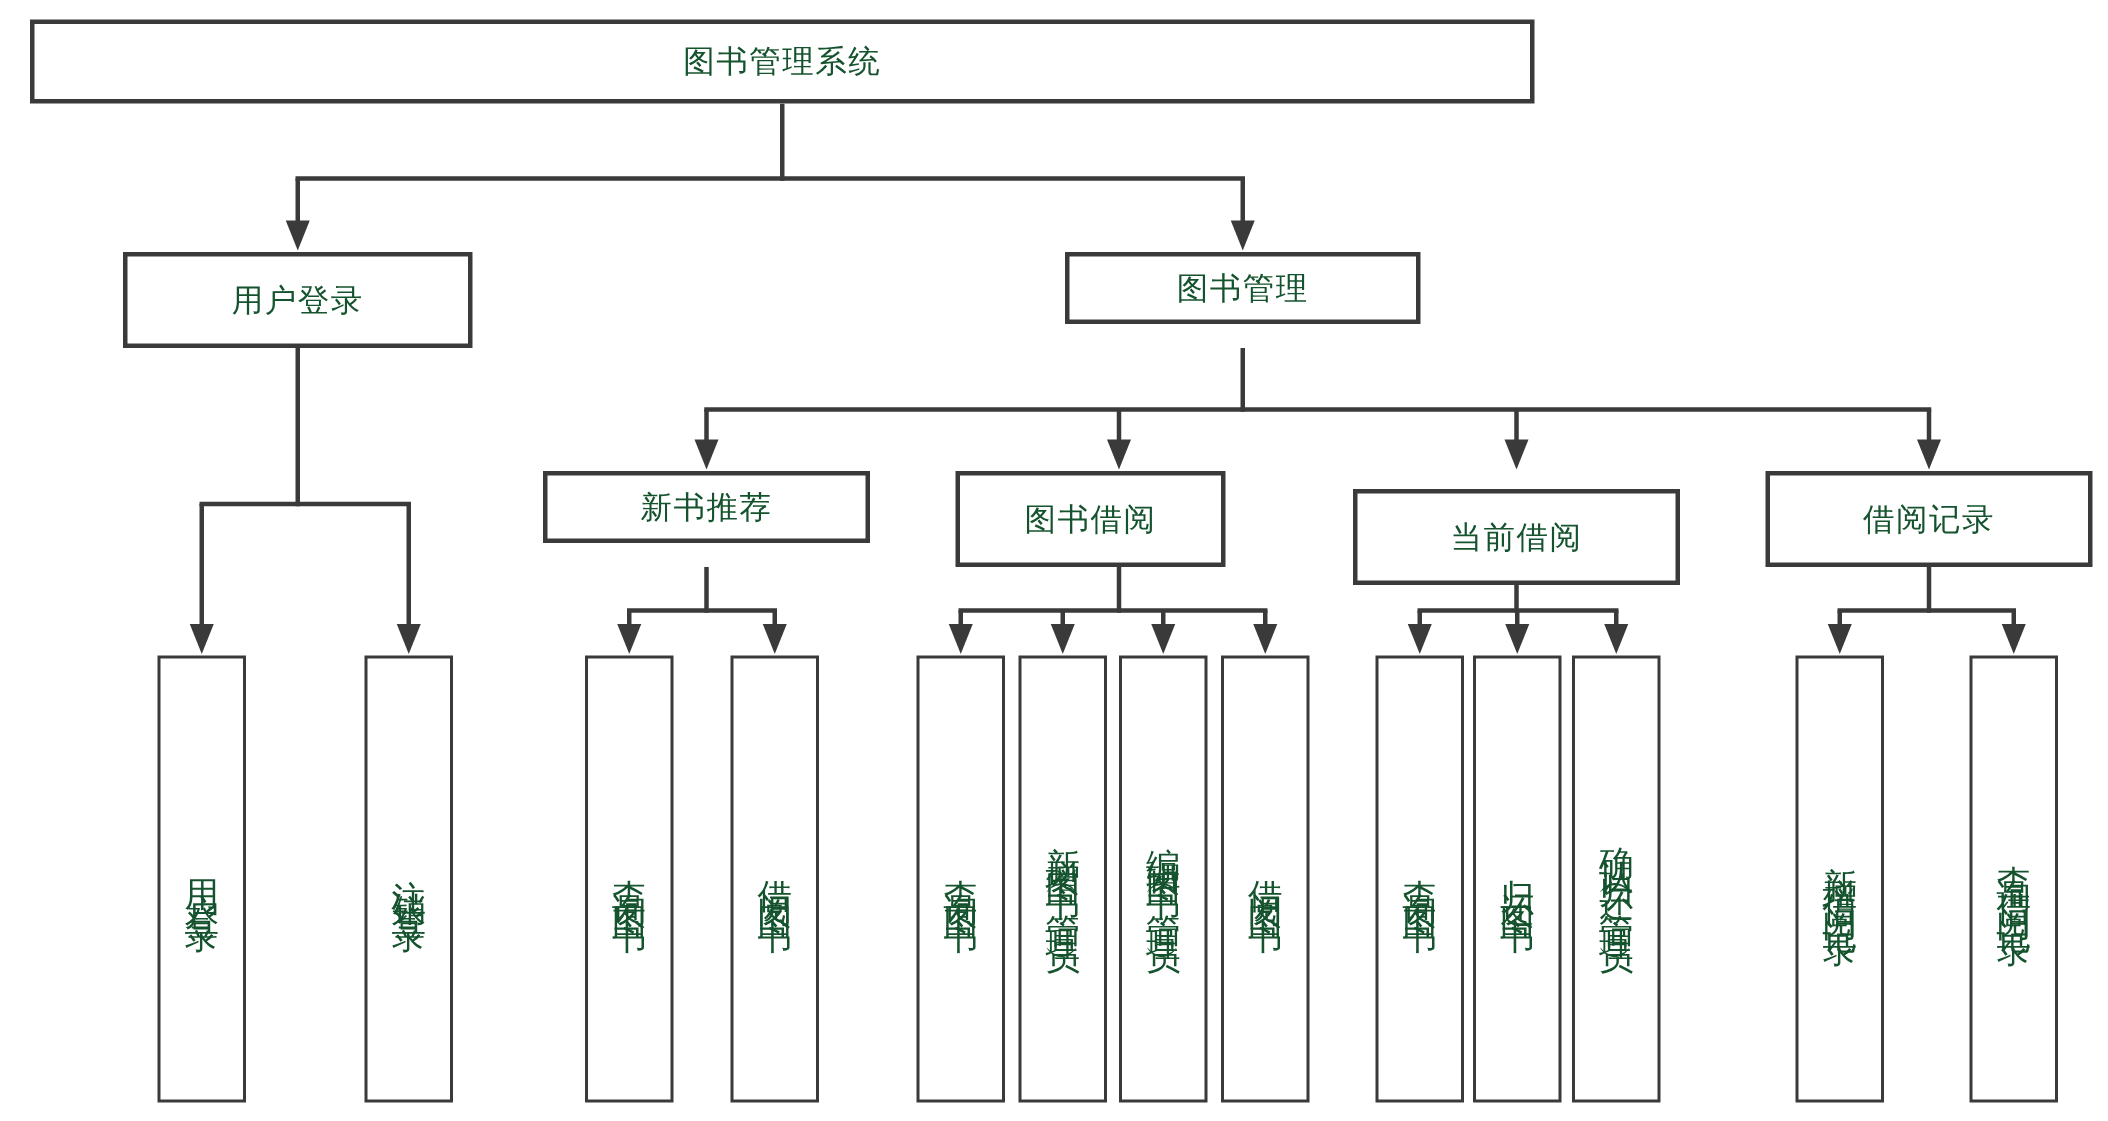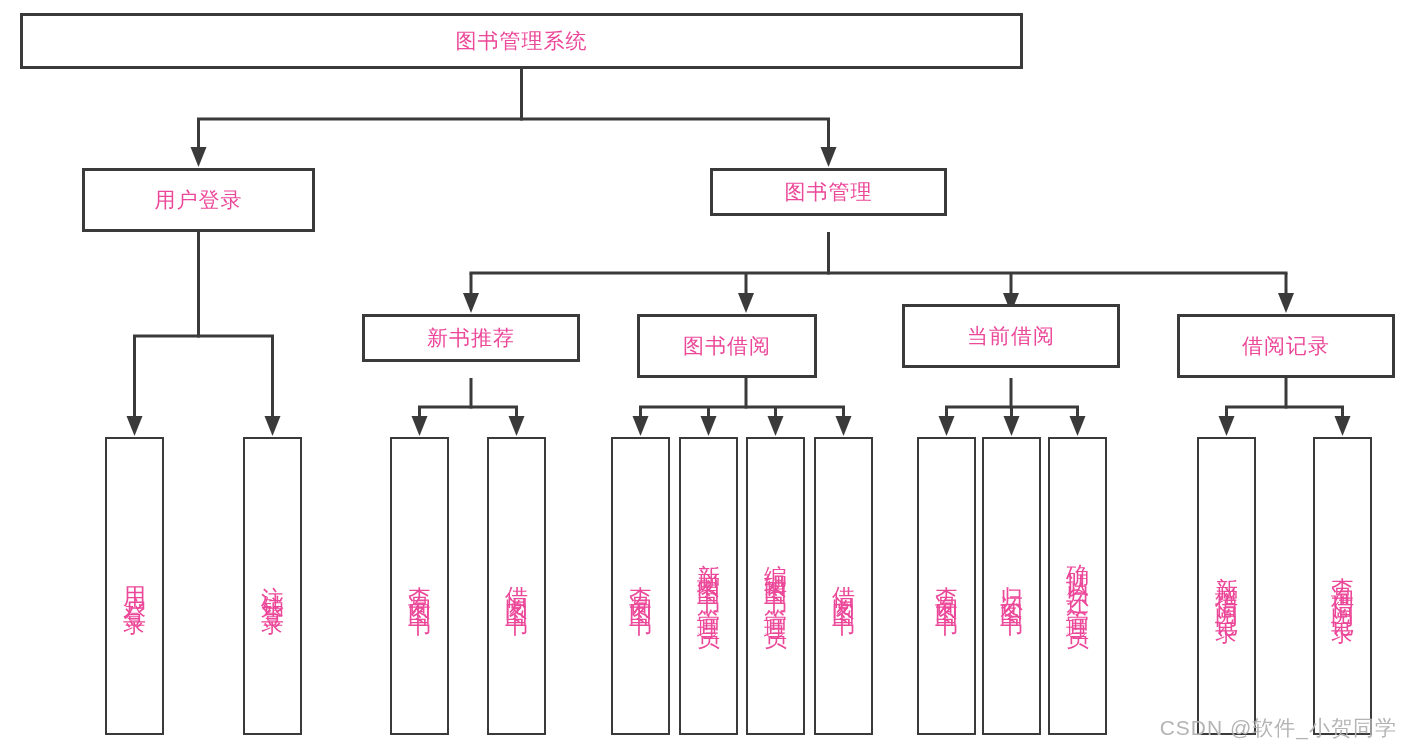--- a/index.html
+++ b/index.html
@@ -10,21 +10,21 @@
     font-family:"Liberation Sans","DejaVu Sans",sans-serif;
     overflow:hidden;
   }
   .connectors { position:absolute; left:0; top:0; z-index:1; }
   .box {
     position:absolute;
     background:#ffffff;
     border:3px solid #3a3a3a;
     box-sizing:border-box;
     display:flex; align-items:center; justify-content:center;
-    color:#ec4899;
+    color:#14532d;
     z-index:2;
   }
   .h-box { font-size:21px; letter-spacing:1px; white-space:nowrap; }
   .leaf  { border-width:2px; font-size:23px; }
   .leaf span {
     writing-mode:vertical-rl;
     text-orientation:mixed;
     letter-spacing:9px;
     line-height:1;
   }
@@ -109,21 +109,21 @@
     </g>
   </svg>
 
   <div class="box h-box" style="left:20px; top:13px; width:1003px; height:56px;">图书管理系统</div>
 
   <div class="box h-box" style="left:82px; top:168px; width:233px; height:64px;">用户登录</div>
   <div class="box h-box" style="left:710px; top:168px; width:237px; height:48px;">图书管理</div>
 
   <div class="box h-box" style="left:362px; top:314px; width:218px; height:48px;">新书推荐</div>
   <div class="box h-box" style="left:637px; top:314px; width:180px; height:64px;">图书借阅</div>
-  <div class="box h-box" style="left:902px; top:304px; width:218px; height:64px;">当前借阅</div>
+  <div class="box h-box" style="left:902px; top:326px; width:218px; height:64px;">当前借阅</div>
   <div class="box h-box" style="left:1177px; top:314px; width:218px; height:64px;">借阅记录</div>
 
   <div class="box leaf" style="left:105px; top:437px; width:59px; height:298px;">
     <span>用户登录</span>
   </div>
   <div class="box leaf" style="left:243px; top:437px; width:59px; height:298px;">
     <span>注销登录</span>
   </div>
 
   <div class="box leaf" style="left:390px; top:437px; width:59px; height:298px;">
@@ -156,15 +156,14 @@
     <span>确认归还（管理员）</span>
   </div>
 
   <div class="box leaf" style="left:1197px; top:437px; width:59px; height:298px;">
     <span>新增借阅记录</span>
   </div>
   <div class="box leaf" style="left:1313px; top:437px; width:59px; height:298px;">
     <span>查询借阅记录</span>
   </div>
 
-  <div class="watermark">CSDN @软件_小贺同学</div>
 
 </div>
 
 </body></html>

